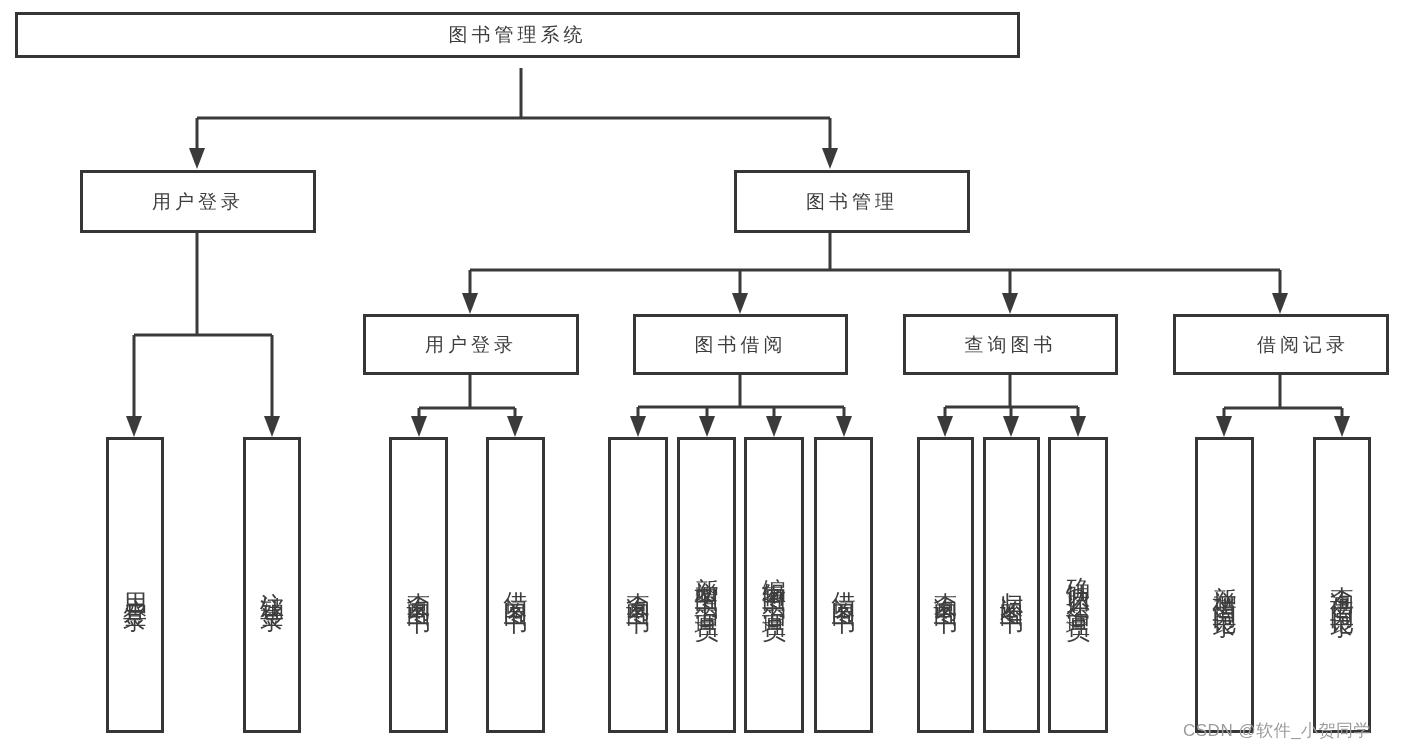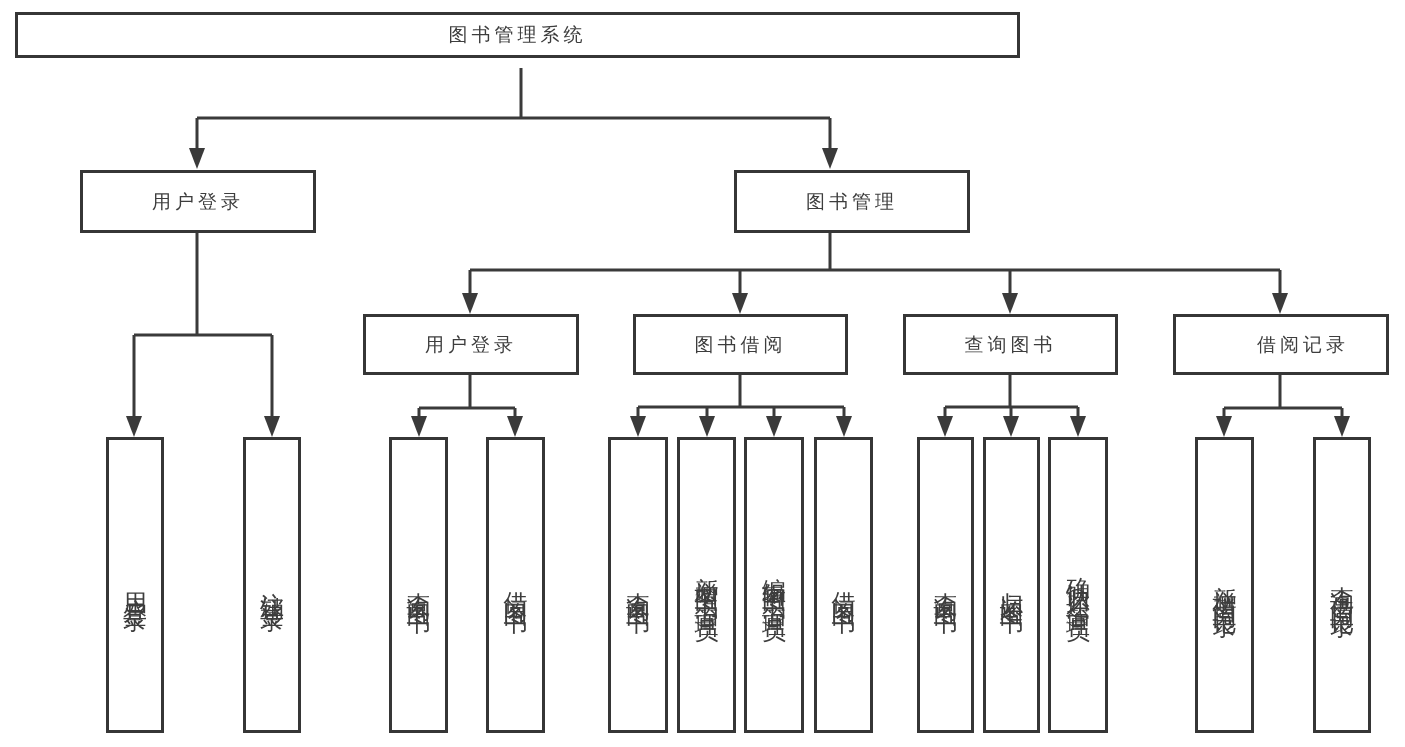--- a/index.html
+++ b/index.html
@@ -167,14 +167,15 @@
   <div class="node vnode n-bb-edit">编辑图书（管理员）</div>
   <div class="node vnode n-bb-borrow">借阅图书</div>
 
   <div class="node vnode n-cb-query">查询图书</div>
   <div class="node vnode n-cb-return">归还图书</div>
   <div class="node vnode n-cb-confirm">确认归还（管理员）</div>
 
   <div class="node vnode n-br-add">新增借阅记录</div>
   <div class="node vnode n-br-query">查询借阅记录</div>
 
+  <div class="watermark">CSDN @软件_小贺同学</div>
 
 </div>
 
 </body></html>

